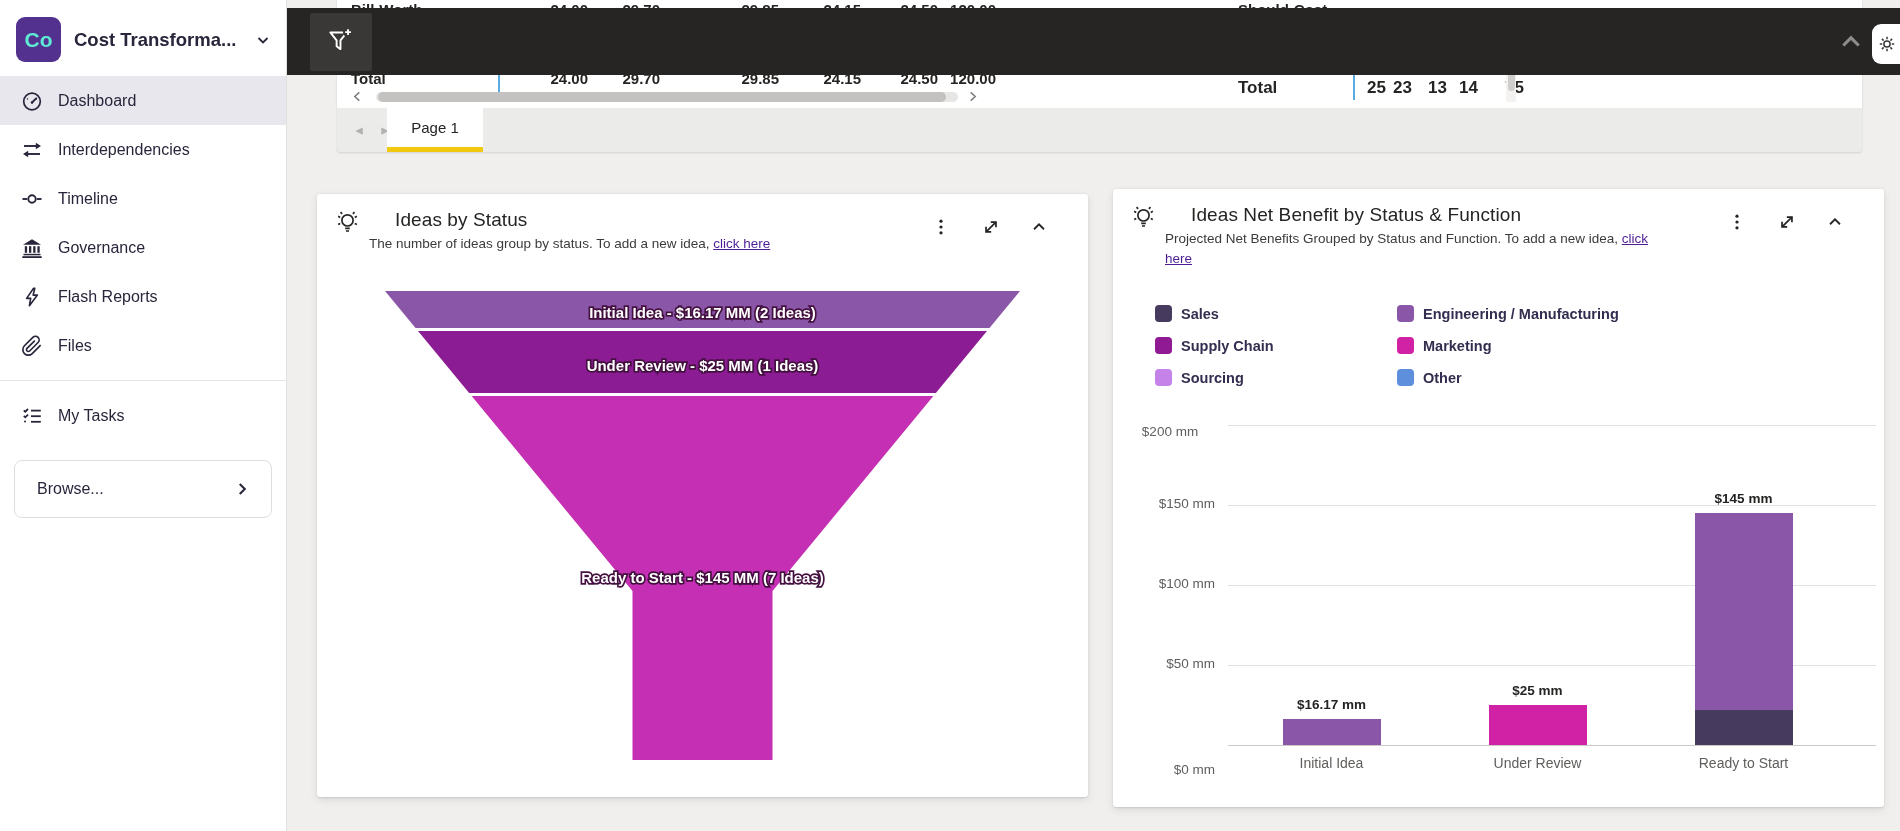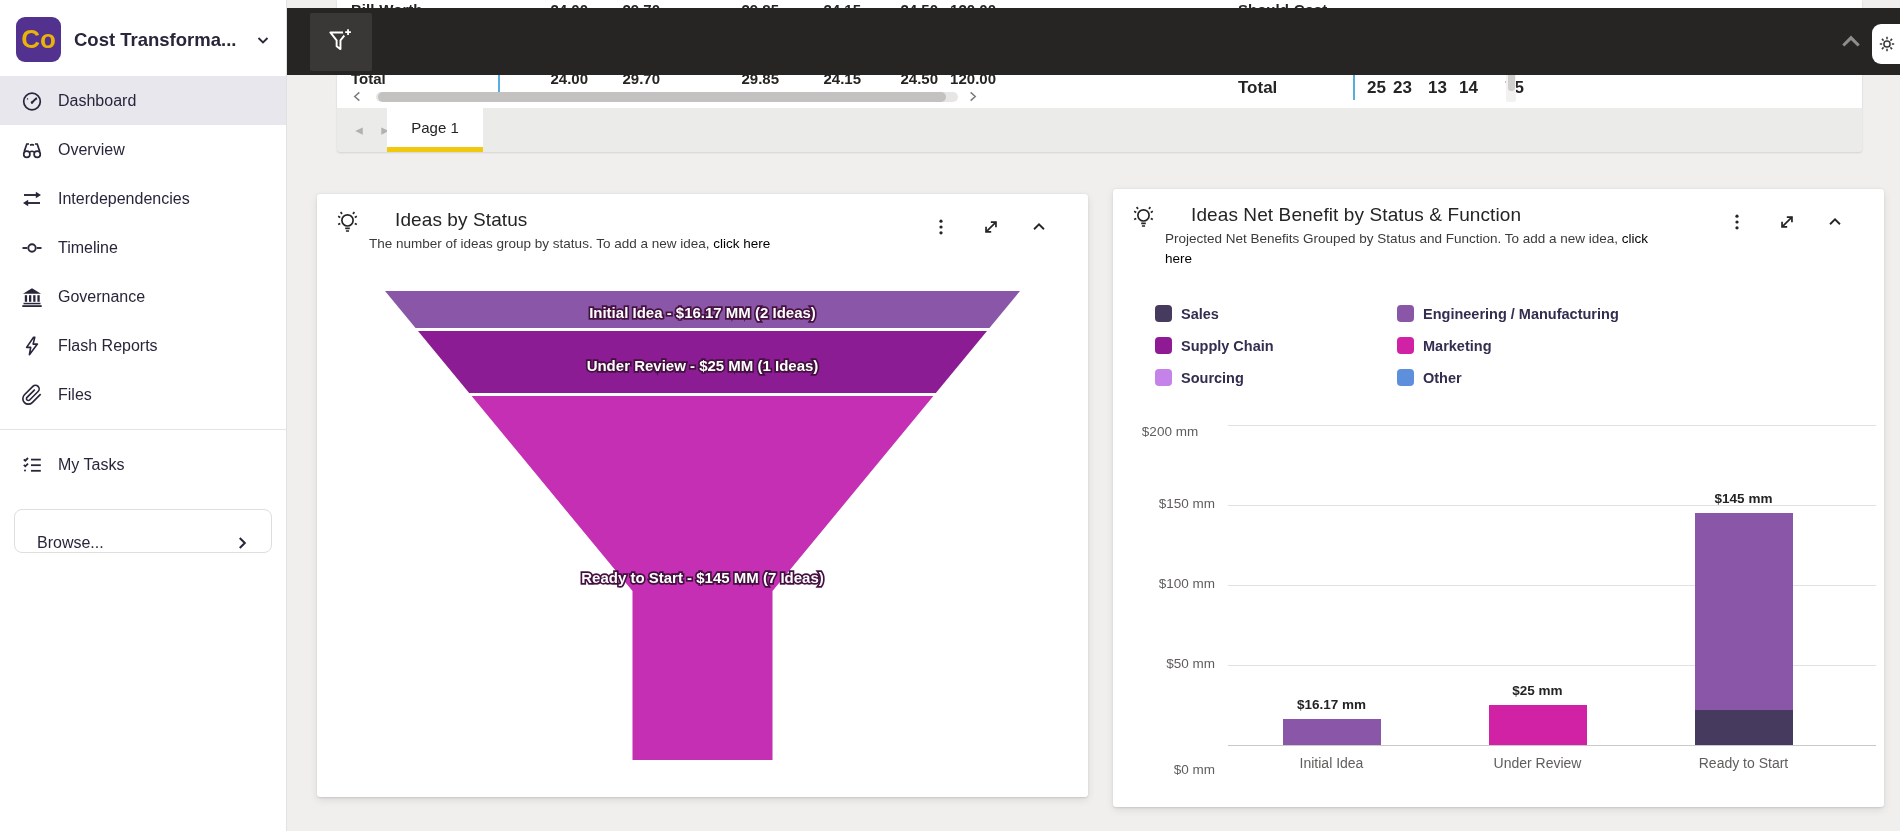--- a/index.html
+++ b/index.html
@@ -3,29 +3,29 @@
 <meta charset="utf-8">
 <style>
   * { margin:0; padding:0; box-sizing:border-box; }
   html,body { width:1900px; height:831px; }
   body { font-family:"Liberation Sans","DejaVu Sans",sans-serif; background:#f1efee; position:relative; overflow:hidden; color:#252423; }
   .stage { position:absolute; inset:0; }
 
   
   .sidebar { position:absolute; left:0; top:0; width:287px; height:831px; background:#fff; border-right:1px solid #e3e1df; z-index:6; }
   .logo-row { display:flex; align-items:center; gap:13px; padding:17px 14px 14px 16px; cursor:pointer; }
-  .logo { width:45px; height:45px; border-radius:9px; background:#53318f; color:#eab308; font-size:26px; font-weight:700; display:flex; align-items:center; justify-content:center; }
+  .logo { width:45px; height:45px; border-radius:9px; background:#53318f; color:#5eead4; font-size:21px; font-weight:700; display:flex; align-items:center; justify-content:center; }
   .ws-title { font-size:18.5px; font-weight:600; color:#29253b; white-space:nowrap; }
   .ws-chevron { color:#29253b; margin-left:6px; display:flex; }
   .nav-item { height:49px; display:flex; align-items:center; gap:15px; padding-left:21px; font-size:16px; font-weight:500; color:#29253b; cursor:pointer; }
   .nav-item.active { background:#e8e7ed;text-align:center; }
   .nav-item .ico { width:22px; height:22px; display:flex; align-items:center; justify-content:center; color:#29253b; flex:none; }
   .nav-item .ico svg { width:22px; height:22px; }
   .nav-divider { border-top:1px solid #e5e4e2; margin:10px 0; }
-  .browse-card { margin:20px 14px 0 14px; height:44px; border:1px solid #dfdedc; border-radius:8px; display:flex; align-items:flex-end; justify-content:space-between; padding:0 20px 0 22px; font-size:16px; color:#29253b; cursor:pointer; background:#fff; }
+  .browse-card { margin:20px 14px 0 14px; height:58px; border:1px solid #dfdedc; border-radius:8px; display:flex; align-items:center; justify-content:space-between; padding:0 20px 0 22px; font-size:16px; color:#29253b; cursor:pointer; background:#fff; }
   .browse-card .chev { color:#29253b; display:flex; }
 
   
   .toolbar { position:absolute; left:287px; top:8px; width:1613px; height:67px; background:#262523; z-index:5; }
   .filter-btn { position:absolute; left:23px; top:5px; width:62px; height:58px; background:#393837; border-radius:2px; border:none; display:flex; align-items:center; justify-content:center; cursor:pointer; }
   .filter-btn svg { width:32px; height:32px; }
   .tb-chevron-up { position:absolute; left:1548px; top:18px; width:32px; height:32px; color:#8f8d8b; display:flex; align-items:center; justify-content:center; cursor:pointer; background:none; border:none; }
   .tb-chevron-up svg { width:28px; height:28px; }
   .gear-box { position:absolute; left:1585px; top:16px; width:30px; height:40px; background:#fff; border-radius:9px 0 0 9px; display:flex; align-items:center; padding-left:5px; cursor:pointer; border:none; }
   .gear-box svg { width:20px; height:20px; color:#3b3a39; }
@@ -57,21 +57,21 @@
 
   
   .card { position:absolute; background:#fff; border-radius:3px; box-shadow:0 0.6px 1.8px rgba(0,0,0,.11), 0 3px 9px rgba(0,0,0,.09); }
   .card-1 { left:317px; top:194px; width:771px; height:603px; }
   .card-2 { left:1113px; top:189px; width:771px; height:618px; }
   .card-head { position:relative; padding:15px 20px 0 52px; }
   .bulb { position:absolute; left:17px; top:15px; width:27px; height:27px; color:#252423; }
   .card-title { font-size:19px; font-weight:500; color:#252423; letter-spacing:.1px;margin-left:26px; }
   .card-sub { font-size:13.5px; color:#3b3b3b; margin-top:3px; line-height:1.45; }
   .card-2 .card-sub { max-width:496px; }
-  .sub-link { cursor:pointer; color:#000000; }
+  .sub-link { text-decoration:underline; cursor:pointer; color:#4c1d95; }
   .head-ico { position:absolute; top:22px; width:22px; height:22px; color:#252423; display:flex; align-items:center; justify-content:center; background:none; border:none; cursor:pointer; }
   .head-ico svg { width:18px; height:18px; }
   .ico-kebab { right:136px; }
   .ico-expand { right:86px; }
   .ico-collapse { right:38px; }
 
   
   .funnel-svg { position:absolute; left:68px; top:97px; }
   .funnel-svg text { font-family:"Liberation Sans","DejaVu Sans",sans-serif; font-size:15px; font-weight:700; fill:#fff; stroke:#43103f; stroke-width:3.4px; paint-order:stroke; }
   .funnel-svg polygon { cursor:pointer; }
@@ -111,33 +111,20 @@
               <circle cx="11" cy="11.5" r="8.3"></circle>
               <path d="M11 12.5 L15.2 8.3" stroke-width="1.9" stroke-linecap="round"></path>
               <circle cx="11" cy="12.5" r="1.2" fill="currentColor" stroke="none"></circle>
               <path d="M6 8.6 l1 .6 M16 8.6 l-1 .6" stroke-width="1.3"></path>
             </svg>
           </span>
           <span>Dashboard</span>
         </div>
         <div class="nav-item">
           <span class="ico">
-            <svg viewBox="0 0 22 22" fill="none" stroke="currentColor" stroke-width="1.7">
-              <path d="M8 5 H5.8 L3.2 12.6"></path>
-              <path d="M14 5 h2.2 l2.6 7.6"></path>
-              <circle cx="5.8" cy="15.3" r="3.1"></circle>
-              <circle cx="16.2" cy="15.3" r="3.1"></circle>
-              <path d="M8.9 13.2 a2.8 2.8 0 0 1 4.2 0"></path>
-              <path d="M9 6.2 a3.4 2.4 0 0 1 4 0"></path>
-            </svg>
-          </span>
-          <span>Overview</span>
-        </div>
-        <div class="nav-item">
-          <span class="ico">
             <svg viewBox="0 0 22 22" stroke="currentColor" fill="currentColor" stroke-width="1.9">
               <line x1="3" y1="7" x2="15.5" y2="7"></line>
               <path d="M14.8 3.8 l5.2 3.2 -5.2 3.2 z" stroke="none"></path>
               <line x1="19" y1="15" x2="6.5" y2="15"></line>
               <path d="M7.2 11.8 l-5.2 3.2 5.2 3.2 z" stroke="none"></path>
             </svg>
           </span>
           <span>Interdependencies</span>
         </div>
         <div class="nav-item">

